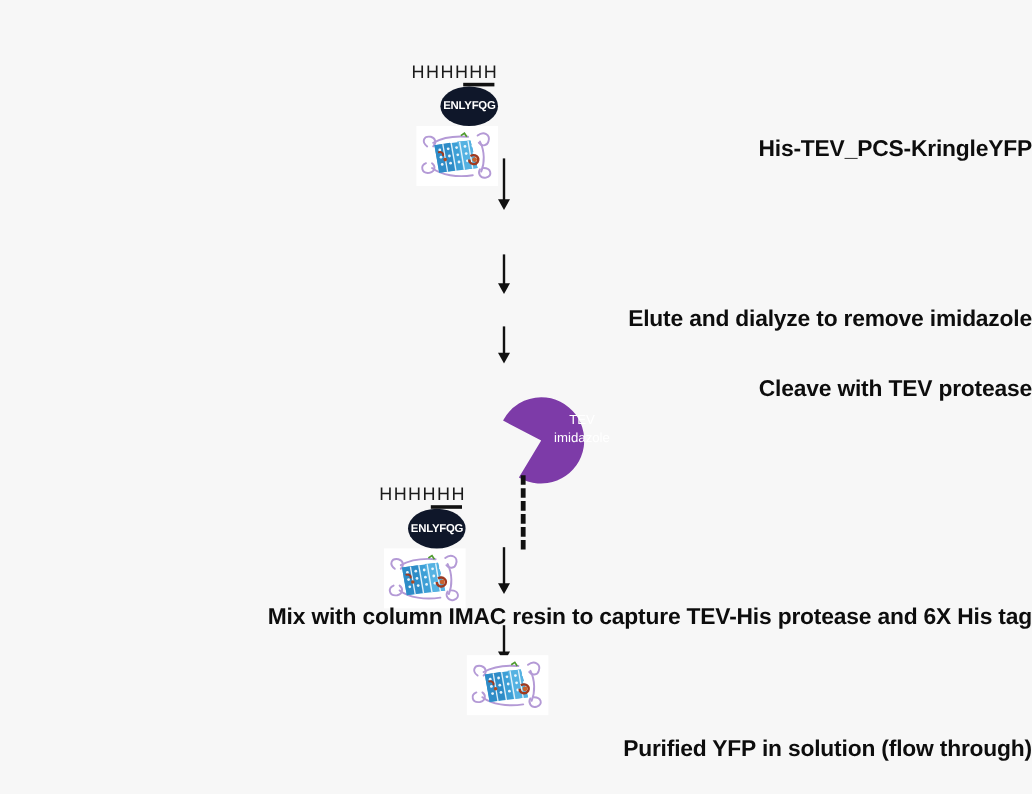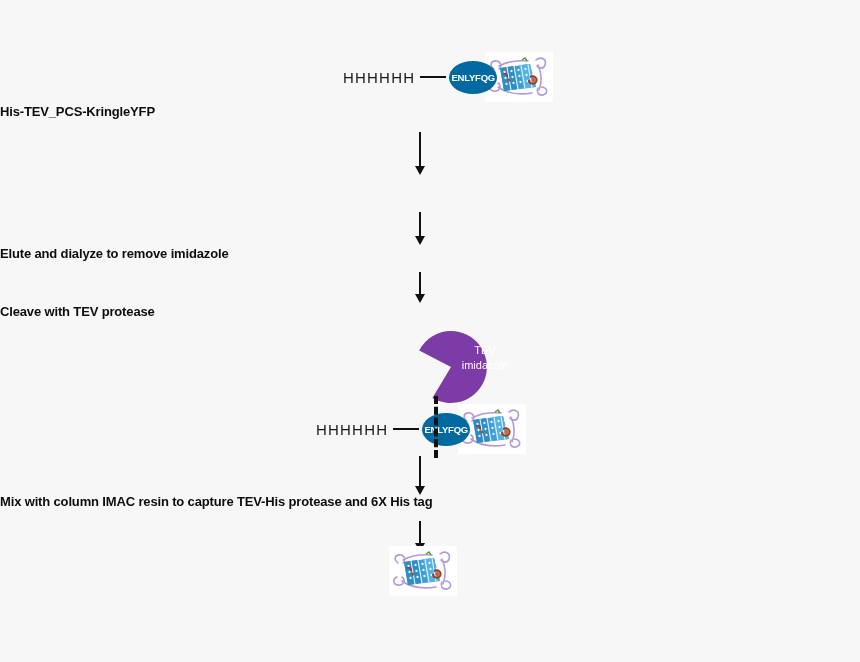--- a/index.html
+++ b/index.html
@@ -24,26 +24,27 @@
   
   .node {
     position: absolute;
   }
 
   
   .step-label {
     position: absolute;
     left: 0;
     width: 860px;
-    text-align: left;
+    text-align: right;
     font-weight: bold;
-    font-size: 13px;
+    font-size: 19px;
     color: #0d0d0d;
     letter-spacing: -0.15px;
     white-space: nowrap;
+    margin-top: 10px;
   }
 
   
   .arrow {
     position: absolute;
     left: 419px;
   }
   .arrow .shaft {
     position: absolute;
     left: 0;
@@ -58,40 +59,41 @@
     height: 0;
     border-left: 5px solid transparent;
     border-right: 5px solid transparent;
     border-top: 9px solid #111;
   }
 
   
   .construct {
     position: absolute;
     display: flex;
-    align-items: center;
+    align-items: flex-end;
+    flex-direction: column;
   }
   .his-tag {
     font-size: 15px;
     font-weight: normal;
     color: #1a1a1a;
     letter-spacing: 1.2px;
     white-space: nowrap;
   }
   .linker {
     width: 26px;
     height: 2.5px;
     background: #111;
     margin: 0 3px 0 5px;
   }
   .pcs-ellipse {
     width: 48px;
     height: 33px;
     border-radius: 50%;
-    background: #0369a1;
+    background: #0f172a;
     color: #ffffff;
     font-size: 9.5px;
     font-weight: bold;
     display: flex;
     align-items: center;
     justify-content: center;
     letter-spacing: -0.2px;
     z-index: 3;
     position: relative;
   }
@@ -342,14 +344,15 @@
       <g>
         <path d="M44 24 C48 22, 52 25, 50 29 C48 32, 43 31, 43 27" stroke="#a03a20" stroke-width="2" fill="none"></path>
         <path d="M17 21 C20 20, 22 22, 21 24" stroke="#a03a20" stroke-width="1.6" fill="none"></path>
         <circle cx="47.5" cy="27" r="2" fill="#c9622c"></circle>
         <circle cx="23" cy="27" r="1.5" fill="#b04a22"></circle>
       </g>
       <path d="M36 7 L39 5 L41 8" stroke="#4f9b2e" stroke-width="1.4" fill="none"></path>
     </svg>
   </div>
 
+  <div class="step-label" style="top:604px;">Purified YFP in solution (flow through)</div>
 
 </div>
 
 </body></html>

